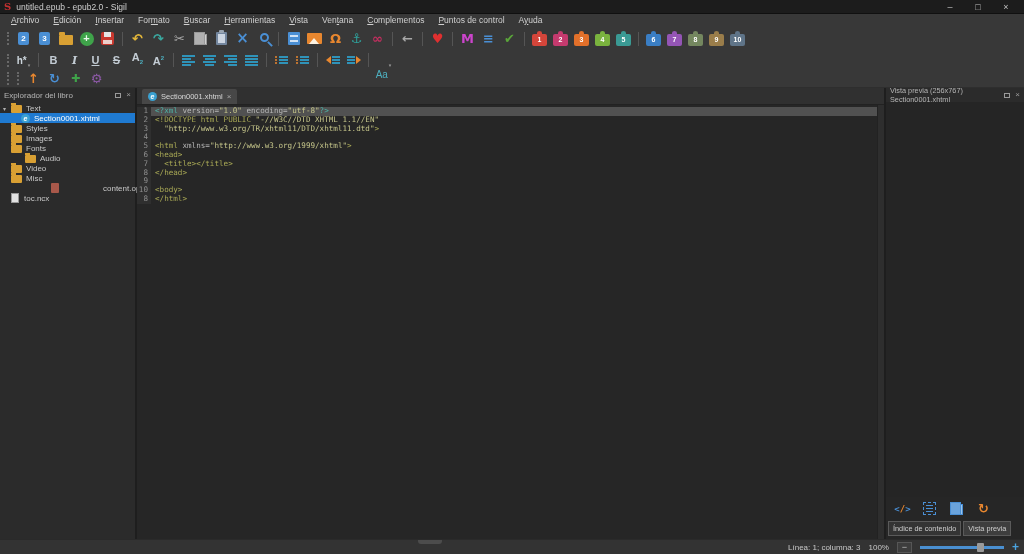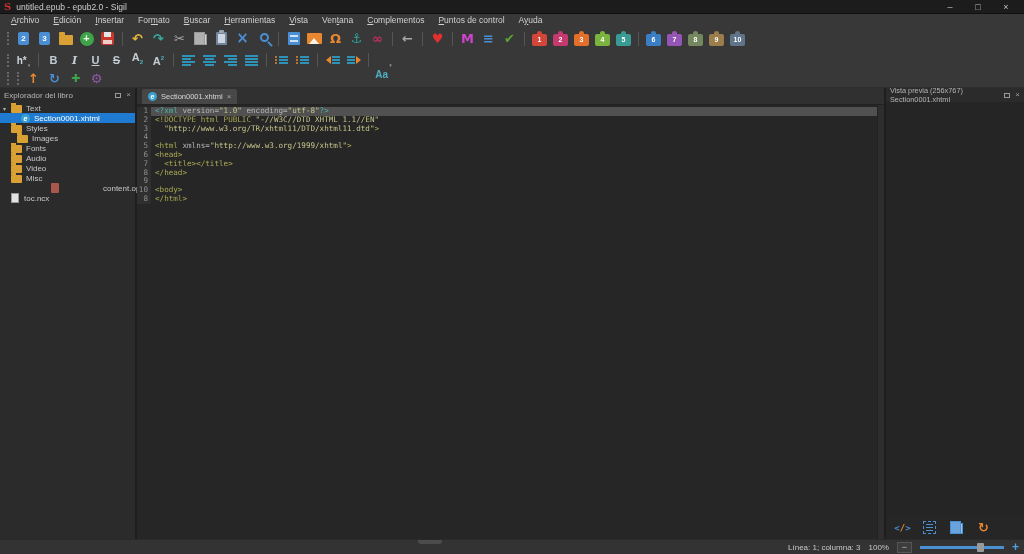--- a/index.html
+++ b/index.html
@@ -50,21 +50,21 @@
   .ic-image::after { content:""; position:absolute; bottom:0; left:2px; border-left:5px solid transparent; border-right:5px solid transparent; border-bottom:6px solid #fdf3e3; }
   .ic-puzzle { width:15px; height:12px; border-radius:2px; color:#fff; font-size:7px; font-weight:bold; text-align:center; line-height:12px; position:relative; margin-top:3px; }
   .ic-puzzle::before { content:""; position:absolute; top:-3px; left:5px; width:5px; height:4px; background:inherit; border-radius:50% 50% 0 0; }
 
   .ic-letter { font-size:11px; font-weight:bold; color:#c3ccd4; line-height:17px; }
   .st-italic { font-style:italic; font-family:"DejaVu Serif", serif; }
   .st-under { text-decoration:underline; }
   .st-strike { text-decoration:line-through; }
   .ic-letter sub, .ic-letter sup { font-size:6px; color:#4db0c0; }
   .ic-head { font-size:10px; font-weight:bold; color:#cdd6dd; }
-  .ic-case { font-size:10px; font-weight:bold; color:#4db0c0;margin-top:28px; }
+  .ic-case { font-size:10px; font-weight:normal; color:#4db0c0;margin-top:28px; }
   .dd { font-size:5px; color:#9a9a9a; margin-left:1px; align-self:flex-end; line-height:8px; }
 
   .ic-align { display:flex; flex-direction:column; gap:1px; width:13px; }
   .ic-align i { display:block; height:2px; background:#2f93b9; }
   .al-l i:nth-child(even) { width:9px; }
   .al-l i:nth-child(odd) { width:13px; }
   .al-c i:nth-child(even) { width:9px; margin:0 auto; }
   .al-c i:nth-child(odd) { width:13px; }
   .al-r i:nth-child(even) { width:9px; margin-left:auto; }
   .al-r i:nth-child(odd) { width:13px; }
@@ -426,31 +426,31 @@
           <div class="tree-row sel" style="padding-left: 13px;">
             <span class="exp"></span>
             <div class="t-html">e</div>
             <span>Section0001.xhtml</span>
           </div>
           <div class="tree-row" style="padding-left: 3px;">
             <span class="exp"></span>
             <div class="t-folder"></div>
             <span>Styles</span>
           </div>
-          <div class="tree-row" style="padding-left: 9px;">
+          <div class="tree-row" style="padding-left: 3px;">
             <span class="exp"></span>
             <div class="t-folder"></div>
             <span>Images</span>
           </div>
           <div class="tree-row" style="padding-left: 3px;">
             <span class="exp"></span>
             <div class="t-folder"></div>
             <span>Fonts</span>
           </div>
-          <div class="tree-row" style="padding-left: 3px;">
+          <div class="tree-row" style="padding-left: 17px;">
             <span class="exp"></span>
             <div class="t-folder"></div>
             <span>Audio</span>
           </div>
           <div class="tree-row" style="padding-left: 3px;">
             <span class="exp"></span>
             <div class="t-folder"></div>
             <span>Video</span>
           </div>
           <div class="tree-row" style="padding-left: 3px;">
@@ -549,20 +549,24 @@
               <i></i>
               <i></i>
             </div>
           </div>
           <div class="ic">
             <div class="ic-pages"></div>
           </div>
           <div class="ic">
             <span class="glyph" style="color: rgb(232, 135, 47); font-size: 13px;">↻</span>
           </div>
+        </div>
+      <div class="pv-tabs">
+          <div class="pv-tab">Índice de contenido</div>
+          <div class="pv-tab active">Vista previa</div>
         </div>
     </div>
 
   </div>
 
   <div class="statusbar">
     <div class="sb-notch"></div>
     <div class="sb-right">
       <span class="sb-text">Línea: 1; columna: 3</span>
       <span class="sb-text">100%</span>

